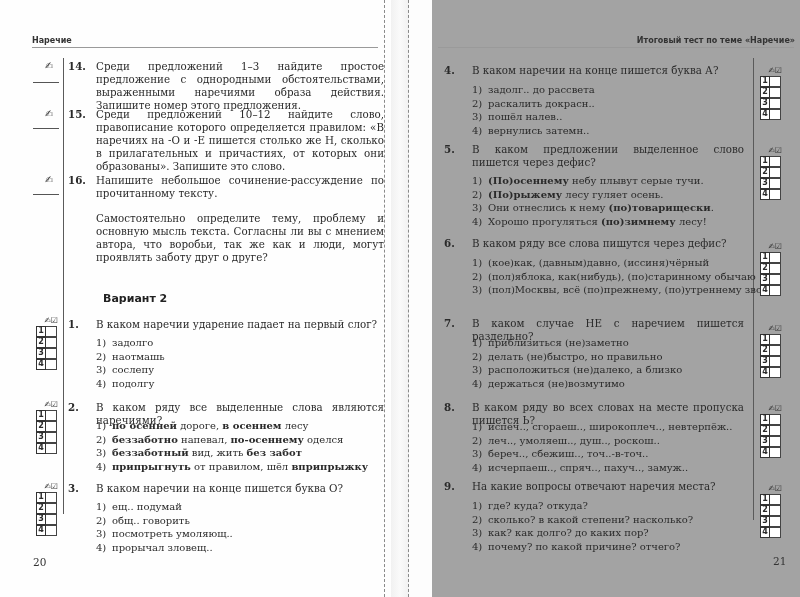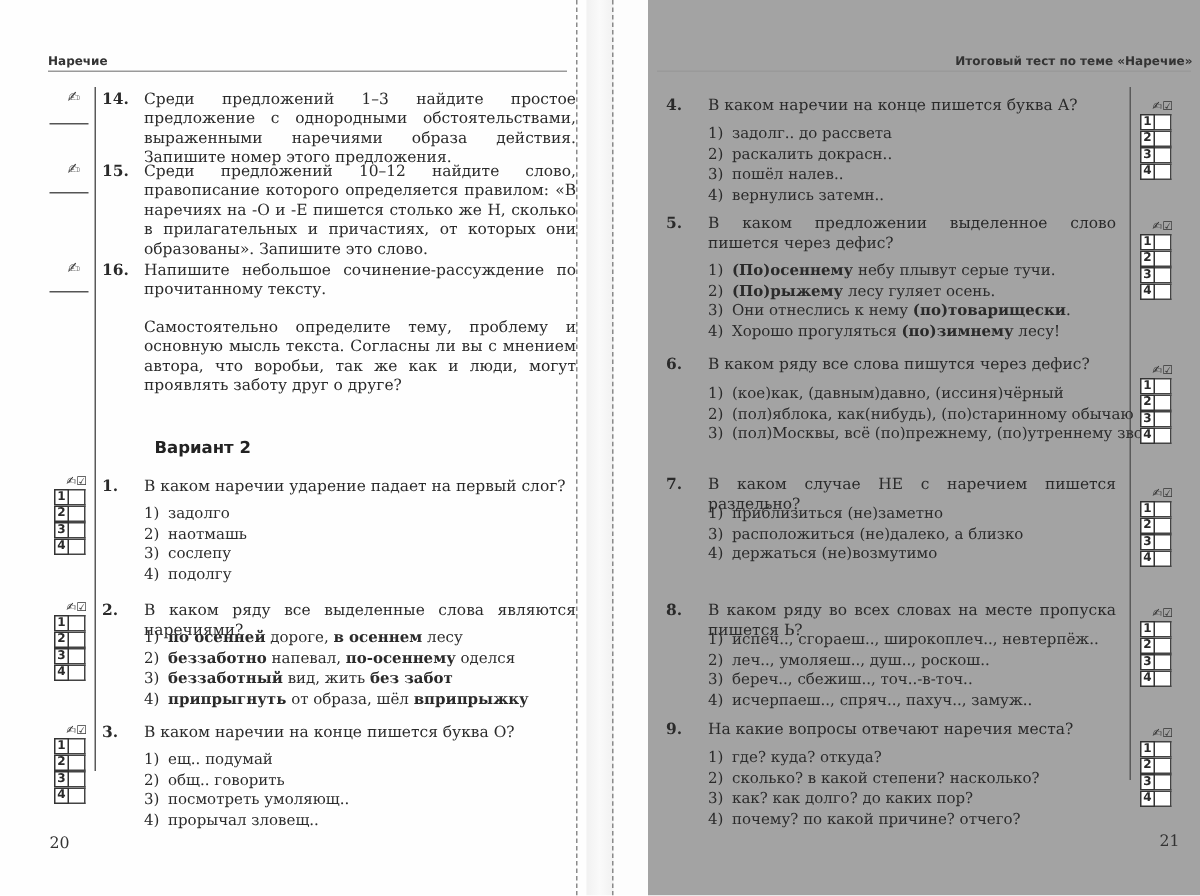--- a/index.html
+++ b/index.html
@@ -134,21 +134,21 @@
           <div class="cell-blank"></div>
         </div>
     </div>
     <div class="task" style="top:401px;height:72px;">
       <span class="num">2.</span>
       <div class="text">В каком ряду все выделенные слова являются наречиями?</div>
       <div class="options" style="top:18px;">
         <div class="opt"><span class="onum">1)</span><b>по осенней</b><span> дороге, </span><b>в осеннем</b><span> лесу</span></div>
         <div class="opt"><span class="onum">2)</span><b>беззаботно</b><span> напевал, </span><b>по-осеннему</b><span> оделся</span></div>
         <div class="opt"><span class="onum">3)</span><b>беззаботный</b><span> вид, жить </span><b>без забот</b></div>
-        <div class="opt"><span class="onum">4)</span><b>припрыгнуть</b><span> от образа, шёл </span><b>вприпрыжку</b></div>
+        <div class="opt"><span class="onum">4)</span><b>припрыгнуть</b><span> от правилом, шёл </span><b>вприпрыжку</b></div>
       </div>
     </div>
 
     <div class="answer-box" style="left:36px;top:482px;">
       <div class="hdr">✍☑</div>
       <div class="row">
           <div class="cell-num">1</div>
           <div class="cell-blank"></div>
         </div>
       <div class="row">
@@ -274,20 +274,21 @@
           <div class="cell-num">4</div>
           <div class="cell-blank"></div>
         </div>
     </div>
 
     <div class="task" style="top:317px;height:72px;">
       <span class="num">7.</span>
       <div class="text">В каком случае НЕ с наречием пишется раздельно?</div>
       <div class="options" style="top:19px;">
         <div class="opt"><span class="onum">1)</span><span>приблизиться (не)заметно</span></div>
+        <div class="opt"><span class="onum">2)</span><span>делать (не)быстро, но правильно</span></div>
         <div class="opt"><span class="onum">3)</span><span>расположиться (не)далеко, а близко</span></div>
         <div class="opt"><span class="onum">4)</span><span>держаться (не)возмутимо</span></div>
       </div>
     </div>
     <div class="answer-box" style="left:328px;top:324px;">
       <div class="hdr">✍☑</div>
       <div class="row">
           <div class="cell-num">1</div>
           <div class="cell-blank"></div>
         </div>

